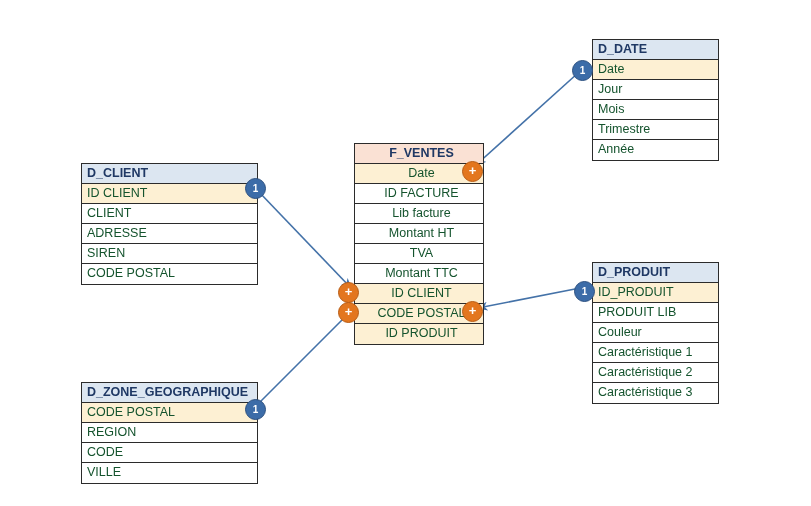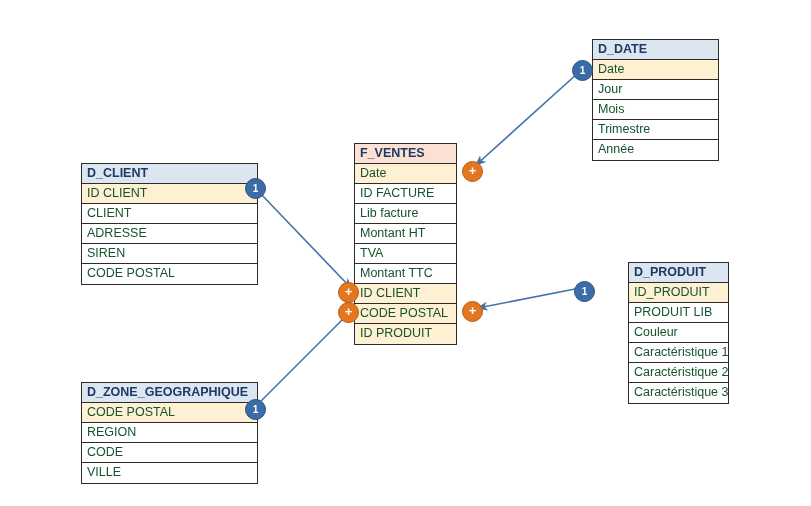--- a/index.html
+++ b/index.html
@@ -124,41 +124,41 @@
         <div class="tbl-row">SIREN</div>
         <div class="tbl-row">CODE POSTAL</div>
       </div>
       <div class="table-box" style="left: 81px; top: 382px; width: 177px;">
         <div class="tbl-header dim">D_ZONE_GEOGRAPHIQUE</div>
         <div class="tbl-row key">CODE POSTAL</div>
         <div class="tbl-row">REGION</div>
         <div class="tbl-row">CODE</div>
         <div class="tbl-row">VILLE</div>
       </div>
-      <div class="table-box" style="left: 354px; top: 143px; width: 103px;">
+      <div class="table-box" style="left: 354px; top: 143px; width: 130px; text-align: center;">
         <div class="tbl-header fact">F_VENTES</div>
         <div class="tbl-row key">Date</div>
         <div class="tbl-row">ID FACTURE</div>
         <div class="tbl-row">Lib facture</div>
         <div class="tbl-row">Montant HT</div>
         <div class="tbl-row">TVA</div>
         <div class="tbl-row">Montant TTC</div>
         <div class="tbl-row key">ID CLIENT</div>
         <div class="tbl-row key">CODE POSTAL</div>
         <div class="tbl-row key">ID PRODUIT</div>
       </div>
       <div class="table-box" style="left: 592px; top: 39px; width: 127px;">
         <div class="tbl-header dim">D_DATE</div>
         <div class="tbl-row key">Date</div>
         <div class="tbl-row">Jour</div>
         <div class="tbl-row">Mois</div>
         <div class="tbl-row">Trimestre</div>
         <div class="tbl-row">Année</div>
       </div>
-      <div class="table-box" style="left: 592px; top: 262px; width: 101px; margin-left: 36px;">
+      <div class="table-box" style="left: 592px; top: 262px; width: 127px;">
         <div class="tbl-header dim">D_PRODUIT</div>
         <div class="tbl-row key">ID_PRODUIT</div>
         <div class="tbl-row">PRODUIT LIB</div>
         <div class="tbl-row">Couleur</div>
         <div class="tbl-row">Caractéristique 1</div>
         <div class="tbl-row">Caractéristique 2</div>
         <div class="tbl-row">Caractéristique 3</div>
       </div>
     </div>
   <div id="badges-layer">

